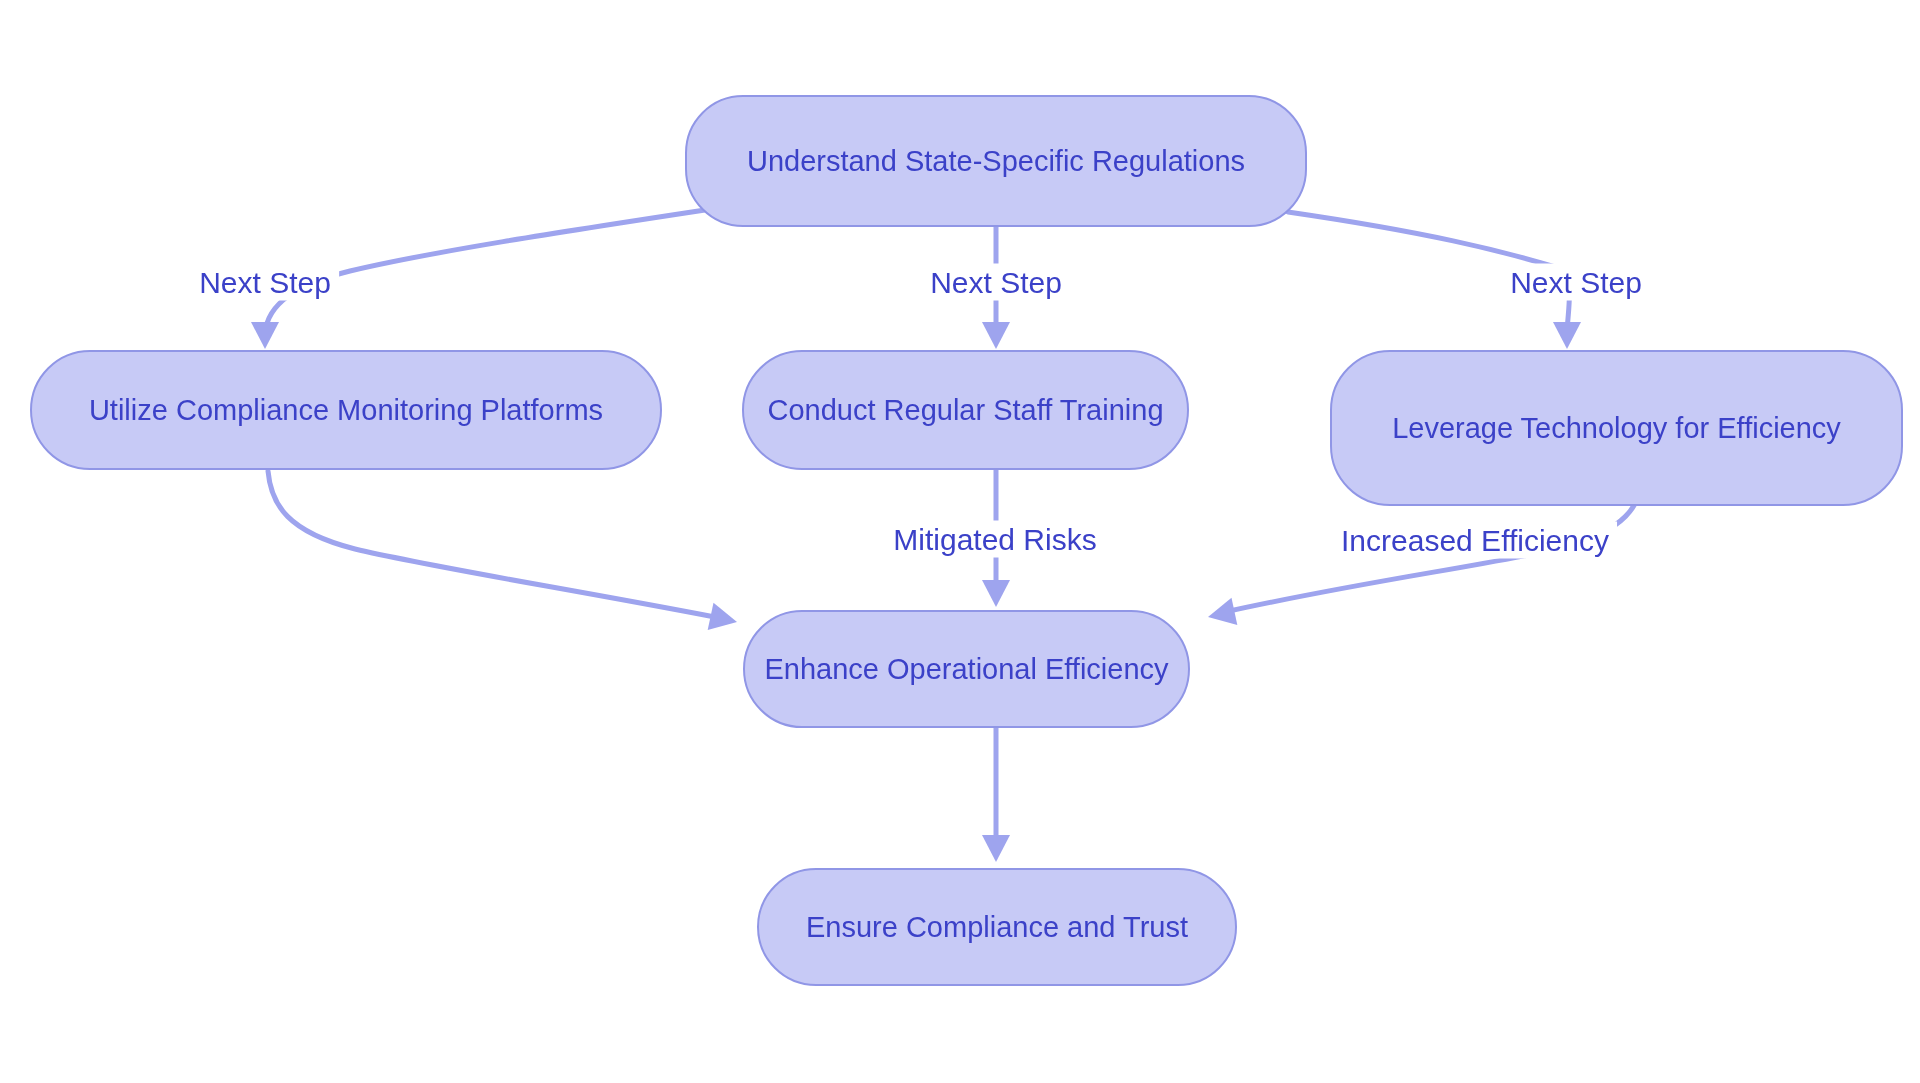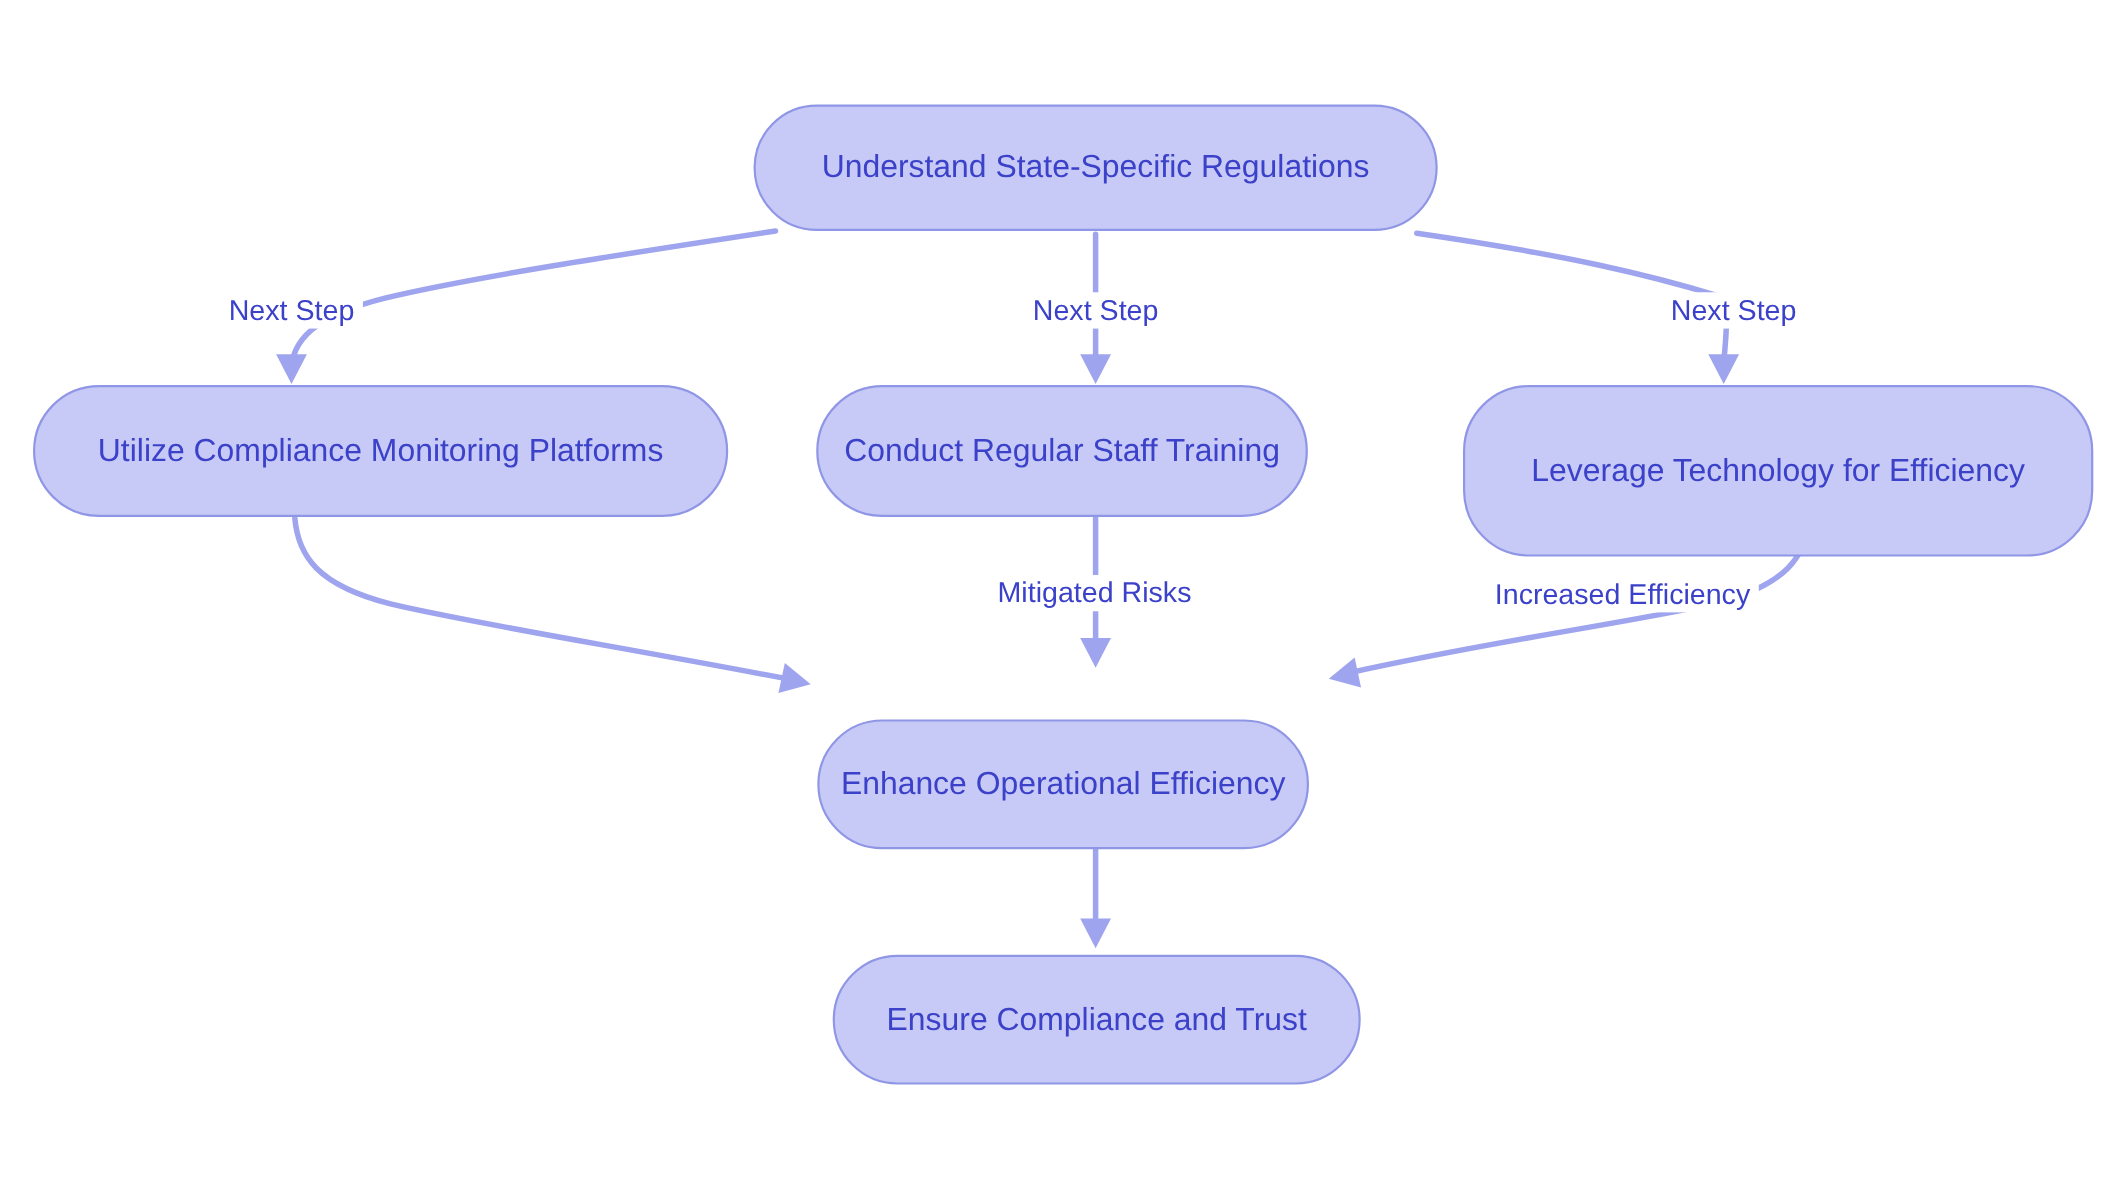--- a/index.html
+++ b/index.html
@@ -43,21 +43,21 @@
     text-align: center;
     color: #3b41c8;
     font-size: 29px;
     white-space: nowrap;
   }
   .edge-label {
     position: absolute;
     transform: translate(-50%, -50%);
     background: #ffffff;
     color: #3b41c8;
-    font-size: 26px;
+    font-size: 30px;
     line-height: 1.1;
     padding: 2px 8px;
     white-space: nowrap;
   }
 </style>
 </head>
 <body>
 
 <div class="canvas">
 
@@ -78,29 +78,29 @@
     <path class="edge" d="M 996 470 L 996 591"></path>
     <path class="arrowhead" transform="translate(996,607)" d="M 0 0 L -14 -27 L 14 -27 Z"></path>
 
     <path class="edge" d="M 1645 471 C 1642 505, 1625 532, 1558 549 C 1470 568, 1360 582, 1225 612"></path>
     <path class="arrowhead" transform="translate(1208,617) rotate(78)" d="M 0 0 L -14 -27 L 14 -27 Z"></path>
 
     <path class="edge" d="M 996 728 L 996 846"></path>
     <path class="arrowhead" transform="translate(996,862)" d="M 0 0 L -14 -27 L 14 -27 Z"></path>
   </svg>
 
-  <div class="node" style="left:685px; top:95px; width:622px; height:115px; border-radius:58px;">Understand State-Specific Regulations</div>
+  <div class="node" style="left:685px; top:95px; width:622px; height:132px; border-radius:58px;">Understand State-Specific Regulations</div>
 
   <div class="node" style="left:30px; top:350px; width:632px; height:120px; border-radius:60px;">Utilize Compliance Monitoring Platforms</div>
 
   <div class="node" style="left:742px; top:350px; width:447px; height:120px; border-radius:60px;">Conduct Regular Staff Training</div>
 
   <div class="node" style="left:1330px; top:350px; width:573px; height:156px; border-radius:60px;">Leverage Technology for Efficiency</div>
 
-  <div class="node" style="left:743px; top:610px; width:447px; height:118px; border-radius:59px;margin-top:44px;">Enhance Operational Efficiency</div>
+  <div class="node" style="left:743px; top:610px; width:447px; height:118px; border-radius:59px;">Enhance Operational Efficiency</div>
 
   <div class="node" style="left:757px; top:868px; width:480px; height:118px; border-radius:59px;">Ensure Compliance and Trust</div>
 
   <div class="edge-label" style="left:265px; top:282px;">Next Step</div>
 
   <div class="edge-label" style="left:996px; top:282px;">Next Step</div>
 
   <div class="edge-label" style="left:1576px; top:282px;">Next Step</div>
 
 

